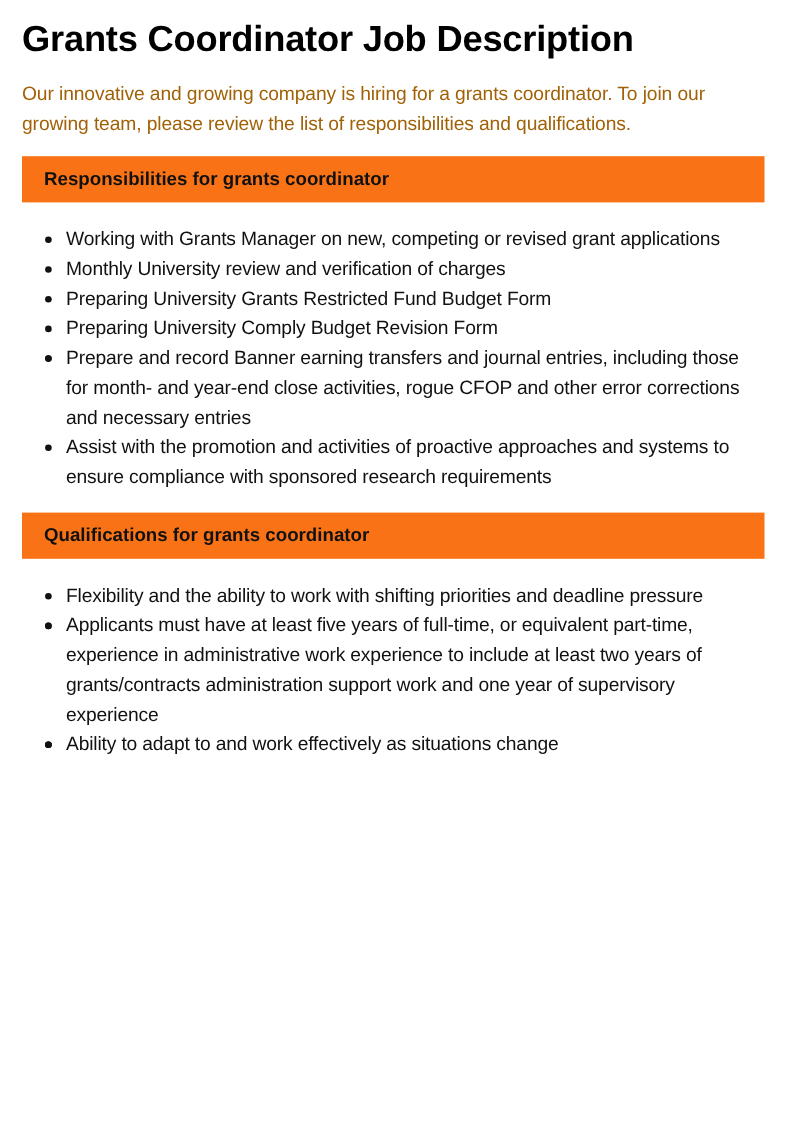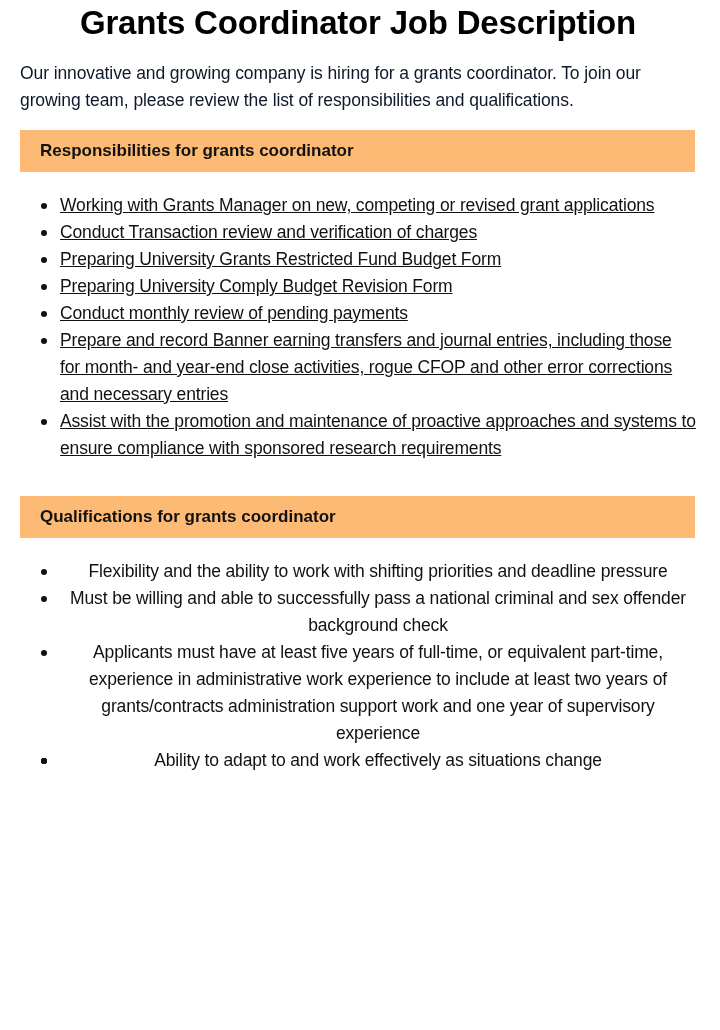--- a/index.html
+++ b/index.html
@@ -16,56 +16,55 @@
       position: relative;
     }
     .page {
       position: absolute;
       left: 20px;
       top: 0;
       width: 676px;
     }
     h1.title {
       margin: 0;
-      padding-top: 2px;
+      padding-top: 14px;
       height: 46px;
       font-size: 33px;
       line-height: 42px;
       font-weight: bold;
-      text-align: center;
       color: #000000;
       letter-spacing: -0.2px;
     }
     .intro {
       margin: 12px 0 0 0;
       font-size: 17.5px;
       line-height: 27px;
-      color: #0f172a;
+      color: #a16207;
       letter-spacing: -0.1px;
     }
     .section-header {
-      background: #fdba74;
+      background: #f97316;
       height: 42px;
       line-height: 42px;
       padding-left: 20px;
       font-size: 17px;
       font-weight: bold;
       color: #111111;
       box-sizing: border-box;
       width: 675px;
     }
     #resp-header { margin-top: 16px; }
-    #qual-header { margin-top: 34px; }
+    #qual-header { margin-top: 19px; }
     ul.bullets {
       margin: 0;
       padding: 0;
       list-style: none;
     }
-    #resp-list { margin-top: 20px; text-decoration: underline; }
-    #qual-list { margin-top: 20px; text-align: center; }
+    #resp-list { margin-top: 20px; }
+    #qual-list { margin-top: 20px; }
     ul.bullets li {
       position: relative;
       padding-left: 40px;
       font-size: 17.5px;
       line-height: 27px;
       color: #111111;
       letter-spacing: -0.15px;
     }
     ul.bullets li .dot {
       position: absolute;
@@ -80,30 +79,30 @@
 </head>
 <body>
 
 <div class="page">
   <h1 class="title">Grants Coordinator Job Description</h1>
   <p class="intro">Our innovative and growing company is hiring for a grants coordinator. To join our growing team, please review the list of responsibilities and qualifications.</p>
 
   <div class="section-header" id="resp-header">Responsibilities for grants coordinator</div>
   <ul class="bullets" id="resp-list">
     <li><span class="dot"></span><span>Working with Grants Manager on new, competing or revised grant applications</span></li>
-    <li><span class="dot"></span><span>Conduct Transaction review and verification of charges</span></li>
+    <li><span class="dot"></span><span>Monthly University review and verification of charges</span></li>
     <li><span class="dot"></span><span>Preparing University Grants Restricted Fund Budget Form</span></li>
     <li><span class="dot"></span><span>Preparing University Comply Budget Revision Form</span></li>
-    <li><span class="dot"></span><span>Conduct monthly review of pending payments</span></li>
+    <li><span class="dot"></span></li>
     <li><span class="dot"></span><span>Prepare and record Banner earning transfers and journal entries, including those for month- and year-end close activities, rogue CFOP and other error corrections and necessary entries</span></li>
-    <li><span class="dot"></span><span>Assist with the promotion and maintenance of proactive approaches and systems to ensure compliance with sponsored research requirements</span></li>
+    <li><span class="dot"></span><span>Assist with the promotion and activities of proactive approaches and systems to ensure compliance with sponsored research requirements</span></li>
   </ul>
 
   <div class="section-header" id="qual-header">Qualifications for grants coordinator</div>
   <ul class="bullets" id="qual-list">
     <li><span class="dot"></span><span>Flexibility and the ability to work with shifting priorities and deadline pressure</span></li>
-    <li><span class="dot"></span><span>Must be willing and able to successfully pass a national criminal and sex offender background check</span></li>
+    <li><span class="dot"></span></li>
     <li><span class="dot"></span><span>Applicants must have at least five years of full-time, or equivalent part-time, experience in administrative work experience to include at least two years of grants/contracts administration support work and one year of supervisory experience</span></li>
     <li><span class="dot"></span></li>
     <li><span class="dot"></span></li>
     <li><span class="dot"></span><span>Ability to adapt to and work effectively as situations change</span></li>
   </ul>
 </div>
 
 </body></html>

